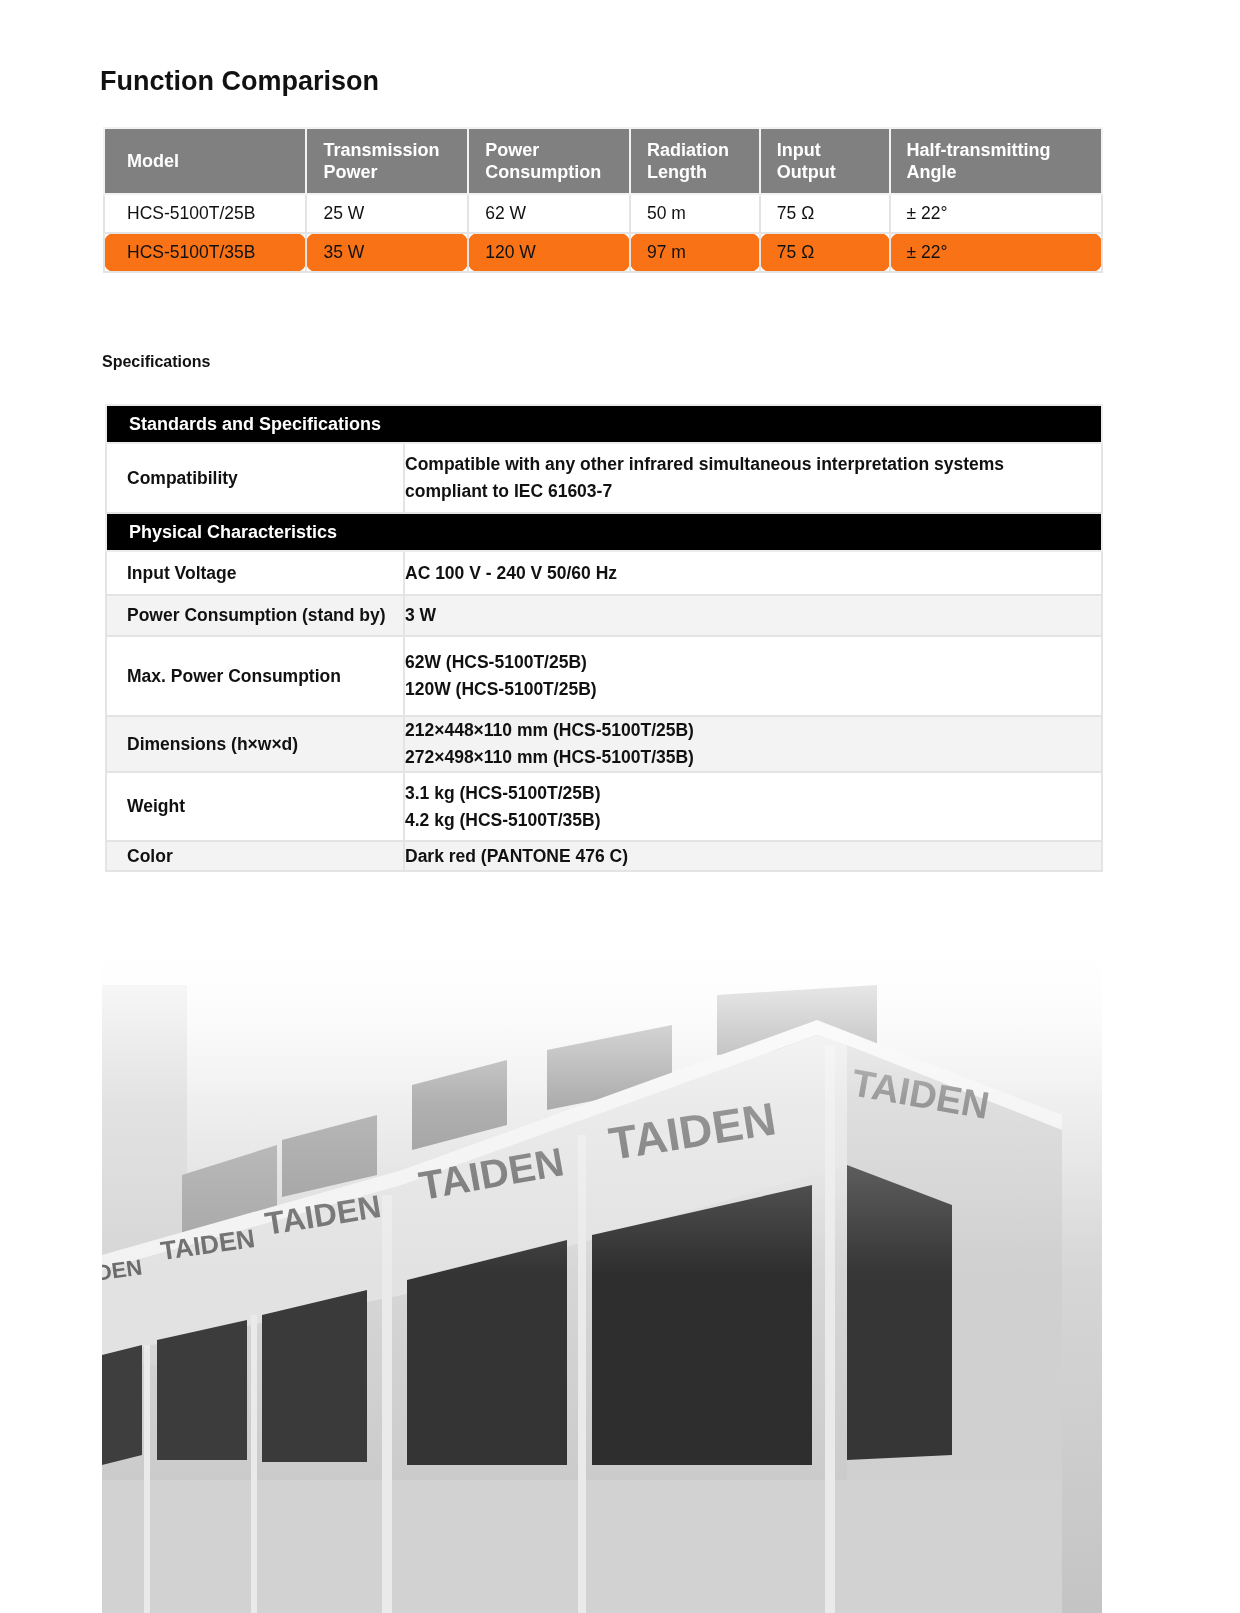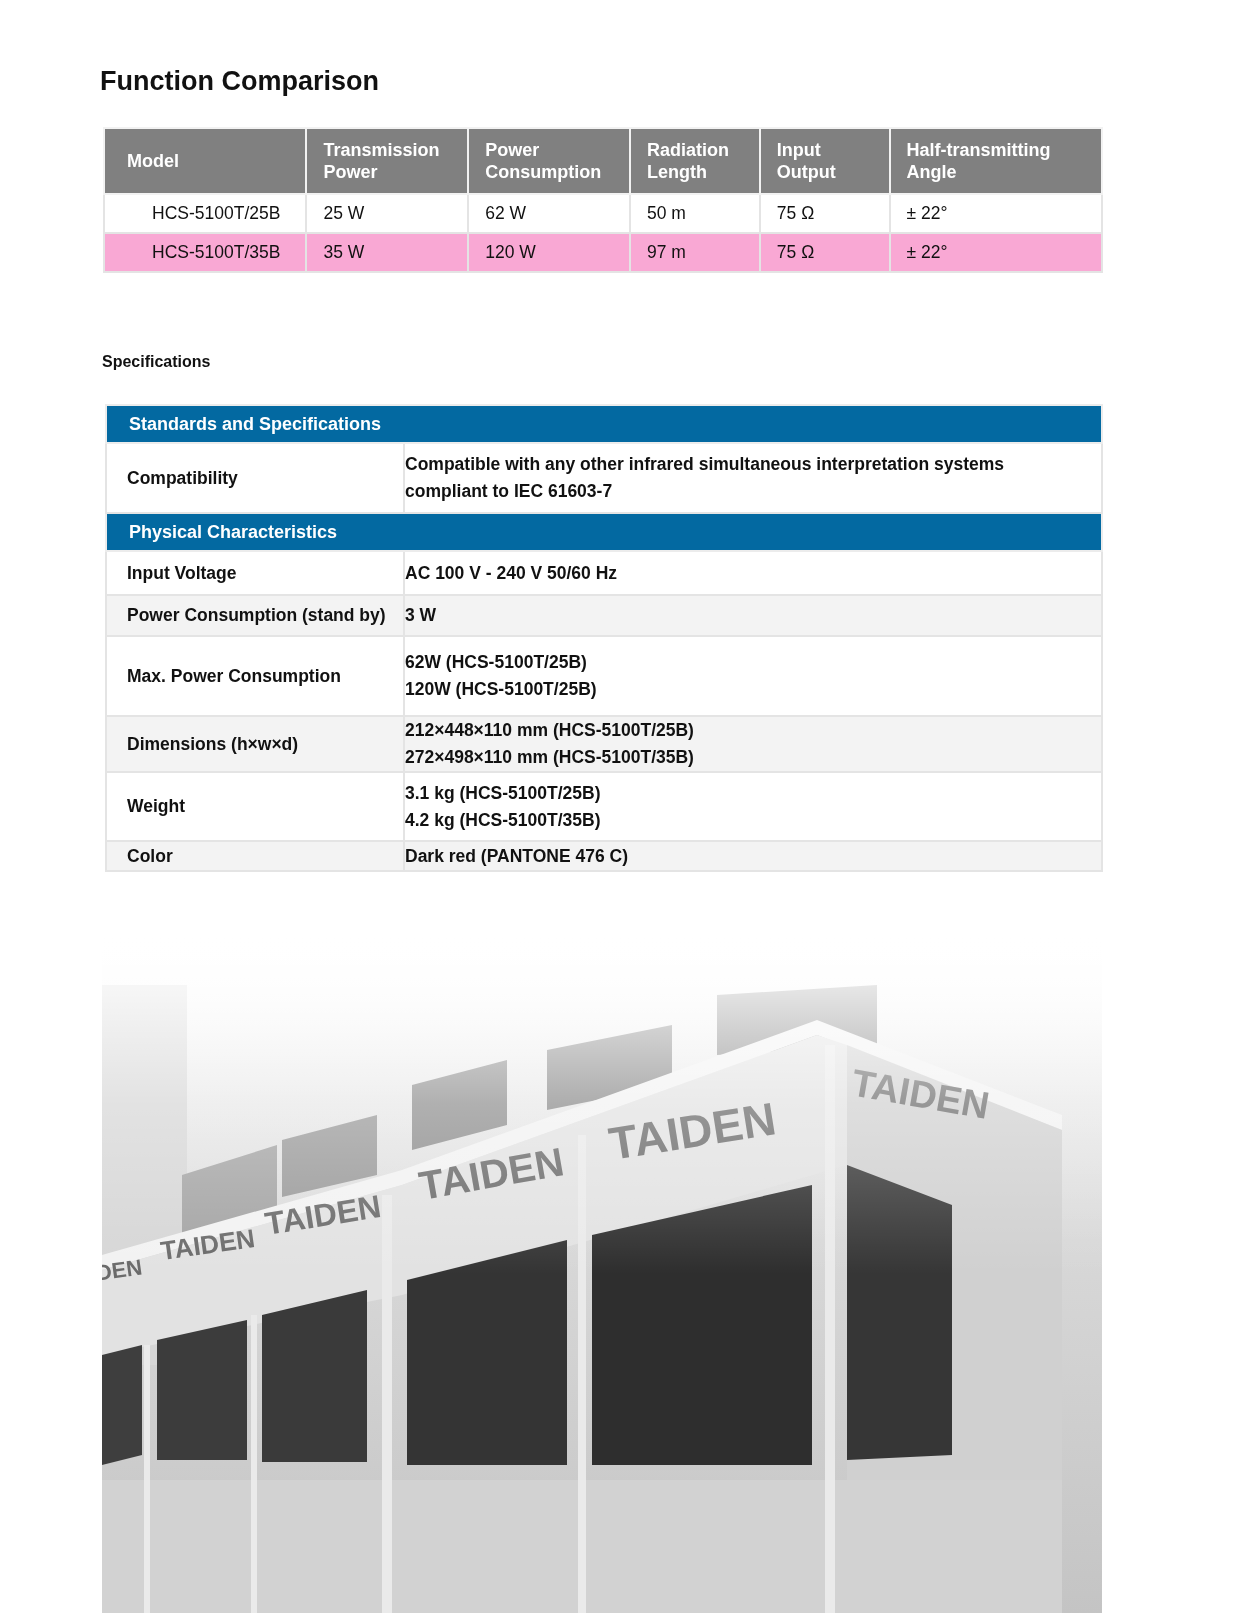--- a/index.html
+++ b/index.html
@@ -10,28 +10,28 @@
     #h-spec { position: absolute; left: 102px; top: 353px; font-size: 16px; }
 
     table { border-collapse: collapse; position: absolute; font-size: 17.5px; }
     td, th { border: 2px solid #e4e4e4; vertical-align: middle; text-align: left; }
 
     #cmp { left: 103px; top: 127px; width: 1000px; }
     #cmp th { background: #808080; color: #fff; font-weight: bold; height: 64px; padding: 0 0 0 16px;
               line-height: 22px; font-size: 18px; border-color: #f2f2f2; }
     #cmp th:first-child { padding-left: 22px; }
     #cmp td { height: 37px; padding: 0 0 0 16px; }
-    #cmp td:first-child { padding-left: 22px; text-align: center; }
+    #cmp td:first-child { padding-left: 22px; }
     #cmp tr.r1 td { background: #ffffff; }
-    #cmp tr.r2 td { background: #f9a8d4; }
+    #cmp tr.r2 td { background: #f97316; border-radius: 10px; }
 
     #spec { left: 105px; top: 404px; width: 998px; }
     #spec td { padding: 0 0 0 20px; line-height: 27px; }
     #spec td.val { padding-left: 0; font-weight: bold; }
-    #spec tr.sec td { background: #0369a1; color: #fff; font-weight: bold; height: 36px; font-size: 18px;
+    #spec tr.sec td { background: #000000; color: #fff; font-weight: bold; height: 36px; font-size: 18px;
                       border-color: #ececec; padding-left: 22px; }
     #spec tr.w td { background: #ffffff; }
     #spec tr.g td { background: #f3f3f3; }
     #spec td.lbl { width: 276px; font-weight: bold; }
 
     #photo { position: absolute; left: 102px; top: 935px; width: 1000px; height: 678px; overflow: hidden;
              background: linear-gradient(#ffffff 0%, #ececec 20%, #d8d8d8 45%, #c4c4c4 100%); }
   </style>
 </head>
 <body>

